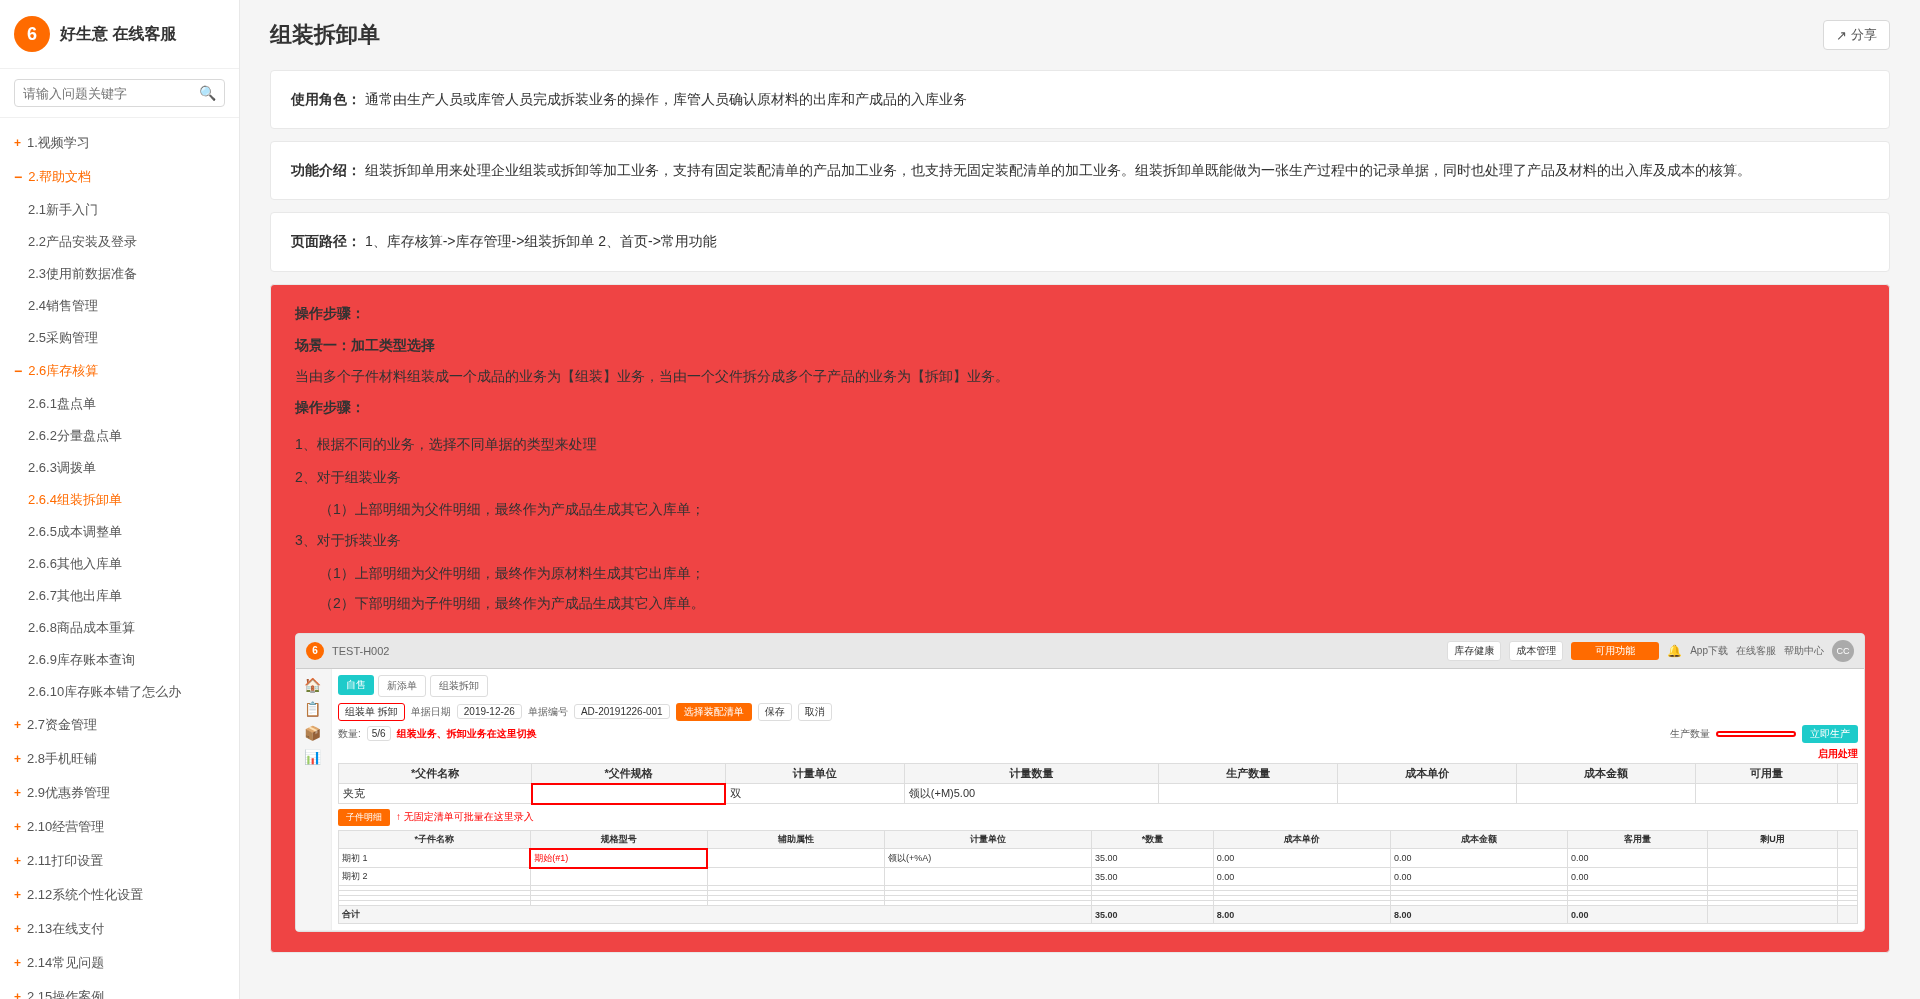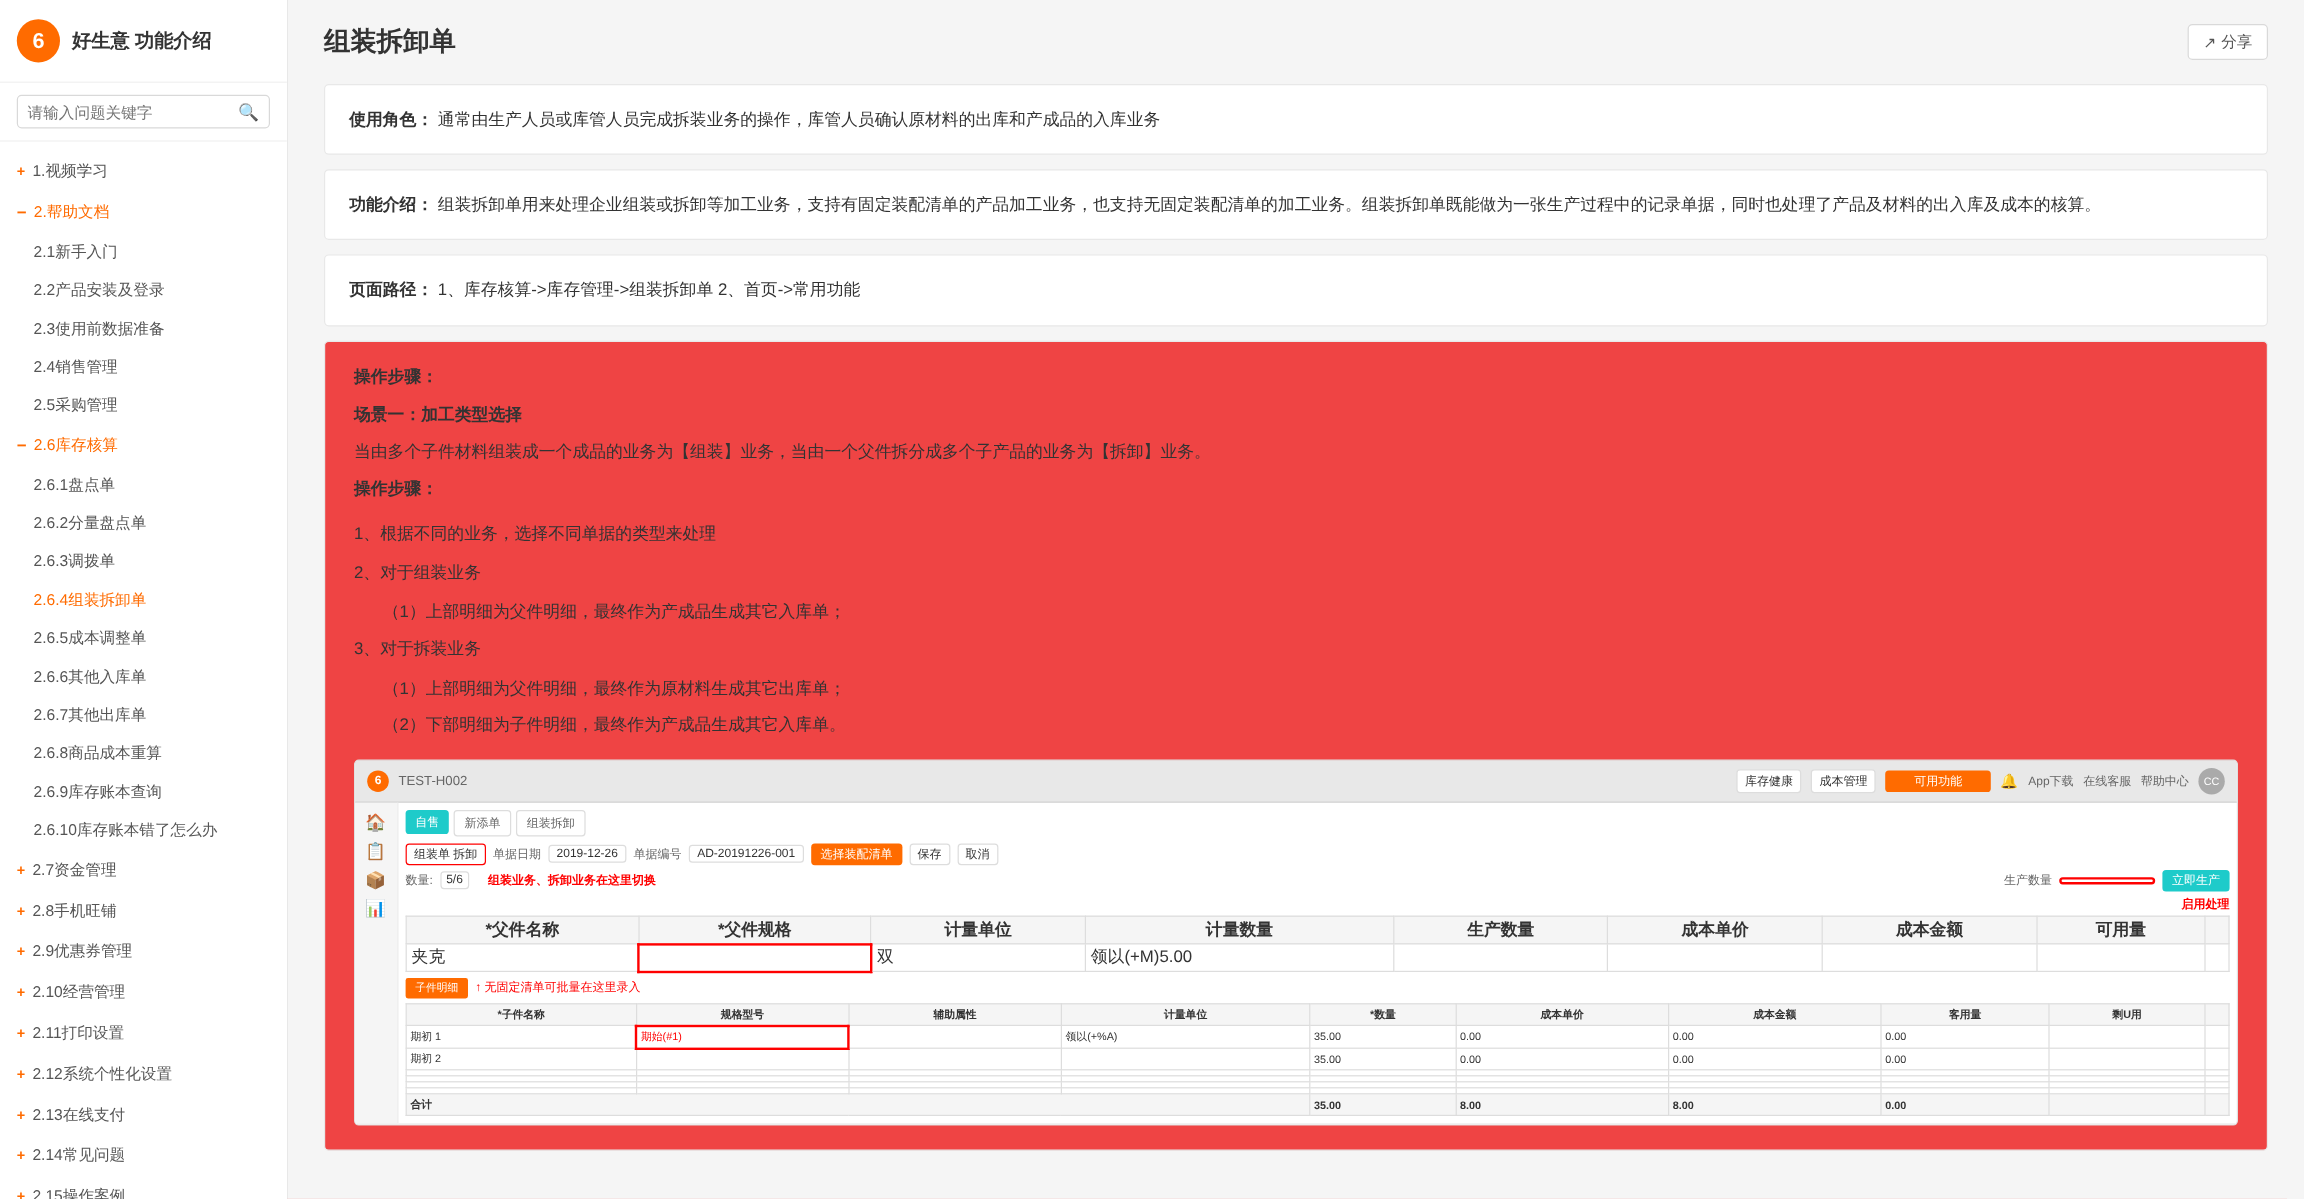--- a/index.html
+++ b/index.html
@@ -118,21 +118,21 @@
     }
   </style>
 </head>
 <body>
 
 <div id="sidebar">
   <div class="logo-area">
     <div class="logo-circle">
       <span>6</span>
     </div>
-    <span class="logo-text">好生意 功能介绍</span>
+    <span class="logo-text">好生意 在线客服</span>
   </div>
 
   <div class="search-area">
     <div class="search-input-wrap">
       <input type="text" placeholder="请输入问题关键字" style="">
       <span class="search-icon-btn">🔍</span>
     </div>
   </div>
 
   <div class="nav-list">
@@ -319,34 +319,34 @@
             <span style="color:#666;">单据编号</span>
             <span style="border:1px solid #ddd;border-radius:3px;padding:1px 6px;font-size:10px;">AD-20191226-001</span>
             <span style="background:#ff6b00;color:#fff;border-radius:3px;padding:2px 8px;font-size:10px;">选择装配清单</span>
             <span style="border:1px solid #ddd;border-radius:3px;padding:1px 6px;font-size:10px;">保存</span>
             <span style="border:1px solid #ddd;border-radius:3px;padding:1px 6px;font-size:10px;">取消</span>
           </div>
 
           <div style="display:flex;align-items:center;gap:6px;margin-bottom:4px;font-size:10px;">
             <span style="color:#666;">数量:</span>
             <span style="border:1px solid #ddd;border-radius:3px;padding:1px 4px;">5/6</span>
-            <span style="color:#f00;font-size:10px;font-weight:bold;margin-left:10px;">组装业务、拆卸业务在这里切换</span>
+            <span style="color:#f00;font-size:10px;font-weight:bold;">组装业务、拆卸业务在这里切换</span>
             <span style="flex:1;"></span>
             <span style="color:#666;font-size:10px;">生产数量</span>
             <span style="border:2px solid #f00;border-radius:3px;padding:1px 20px;font-size:10px;min-width:80px;"></span>
             <span style="background:#1ecbca;color:#fff;border-radius:3px;padding:2px 8px;font-size:10px;">立即生产</span>
           </div>
 
           <div style="display:flex;align-items:center;margin-bottom:2px;font-size:10px;">
             <span style="flex:1;"></span>
             <span style="color:#f00;font-size:10px;font-weight:bold;">启用处理</span>
           </div>
 
           <div style="font-size:10px;margin-bottom:2px;">
-            <table style="width:100%;border-collapse:collapse;font-size:14px;border-radius:18px;">
+            <table style="width:100%;border-collapse:collapse;font-size:11px;border-radius:18px;">
               <thead>
                 <tr style="background:#f5f5f5;">
                   <th style="border:1px solid #ddd;padding:2px 4px;">*父件名称</th>
                   <th style="border:1px solid #ddd;padding:2px 4px;">*父件规格</th>
                   <th style="border:1px solid #ddd;padding:2px 4px;">计量单位</th>
                   <th style="border:1px solid #ddd;padding:2px 4px;">计量数量</th>
                   <th style="border:1px solid #ddd;padding:2px 4px;">生产数量</th>
                   <th style="border:1px solid #ddd;padding:2px 4px;">成本单价</th>
                   <th style="border:1px solid #ddd;padding:2px 4px;">成本金额</th>
                   <th style="border:1px solid #ddd;padding:2px 4px;">可用量</th>

